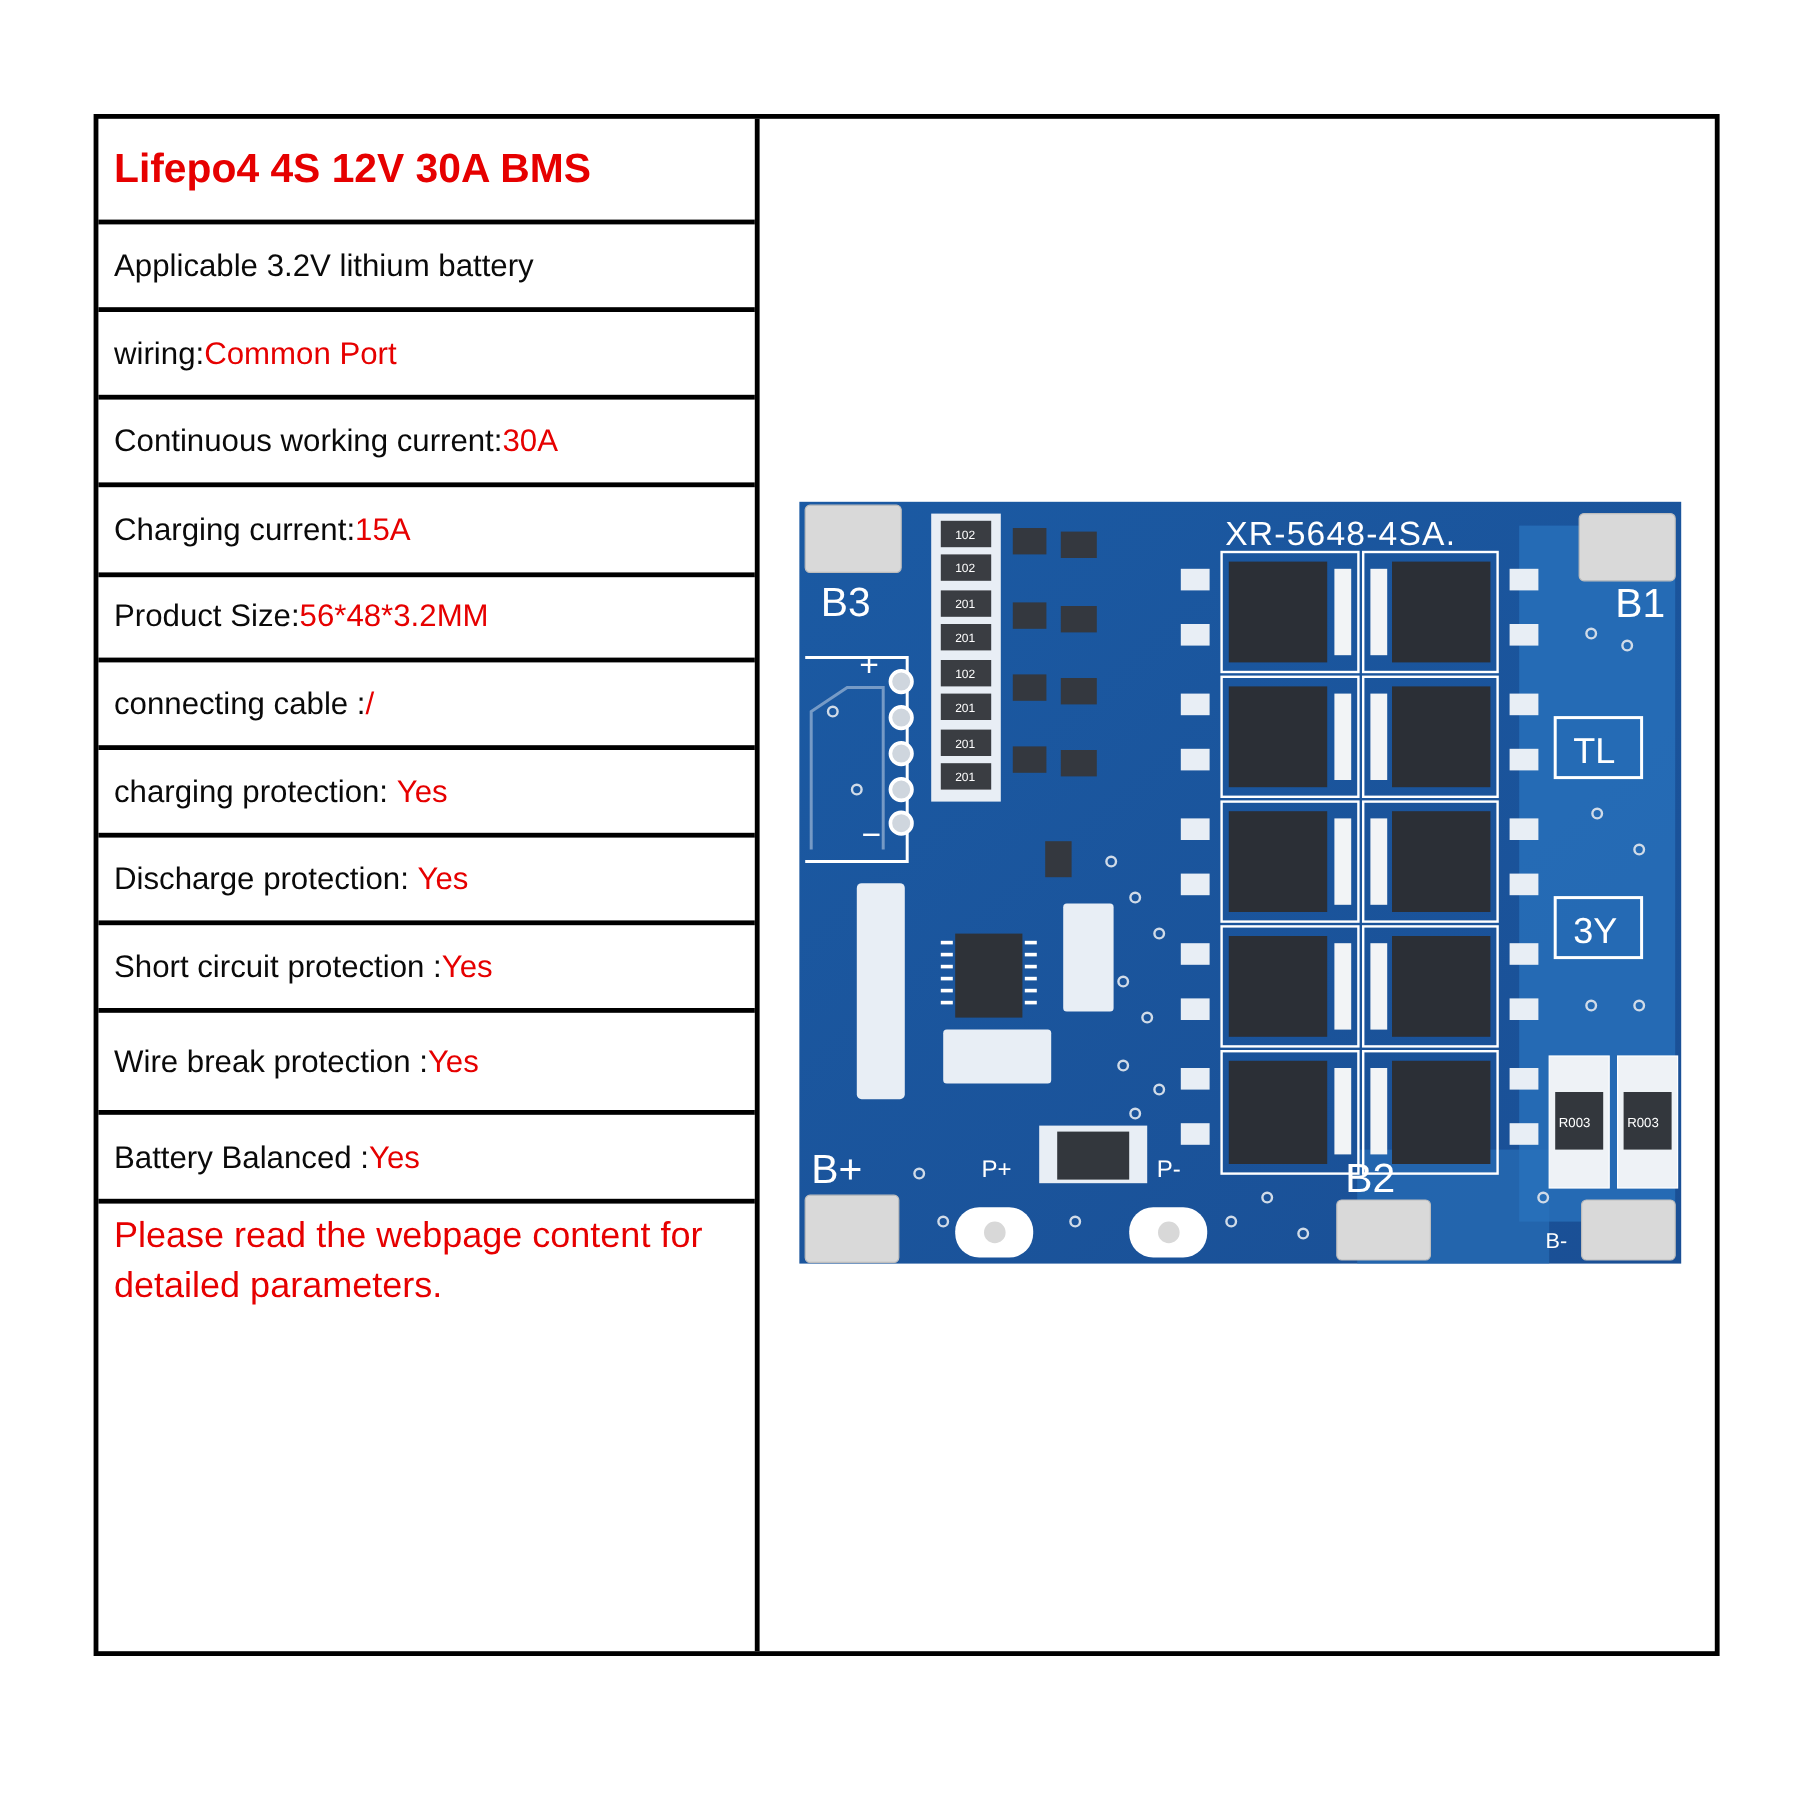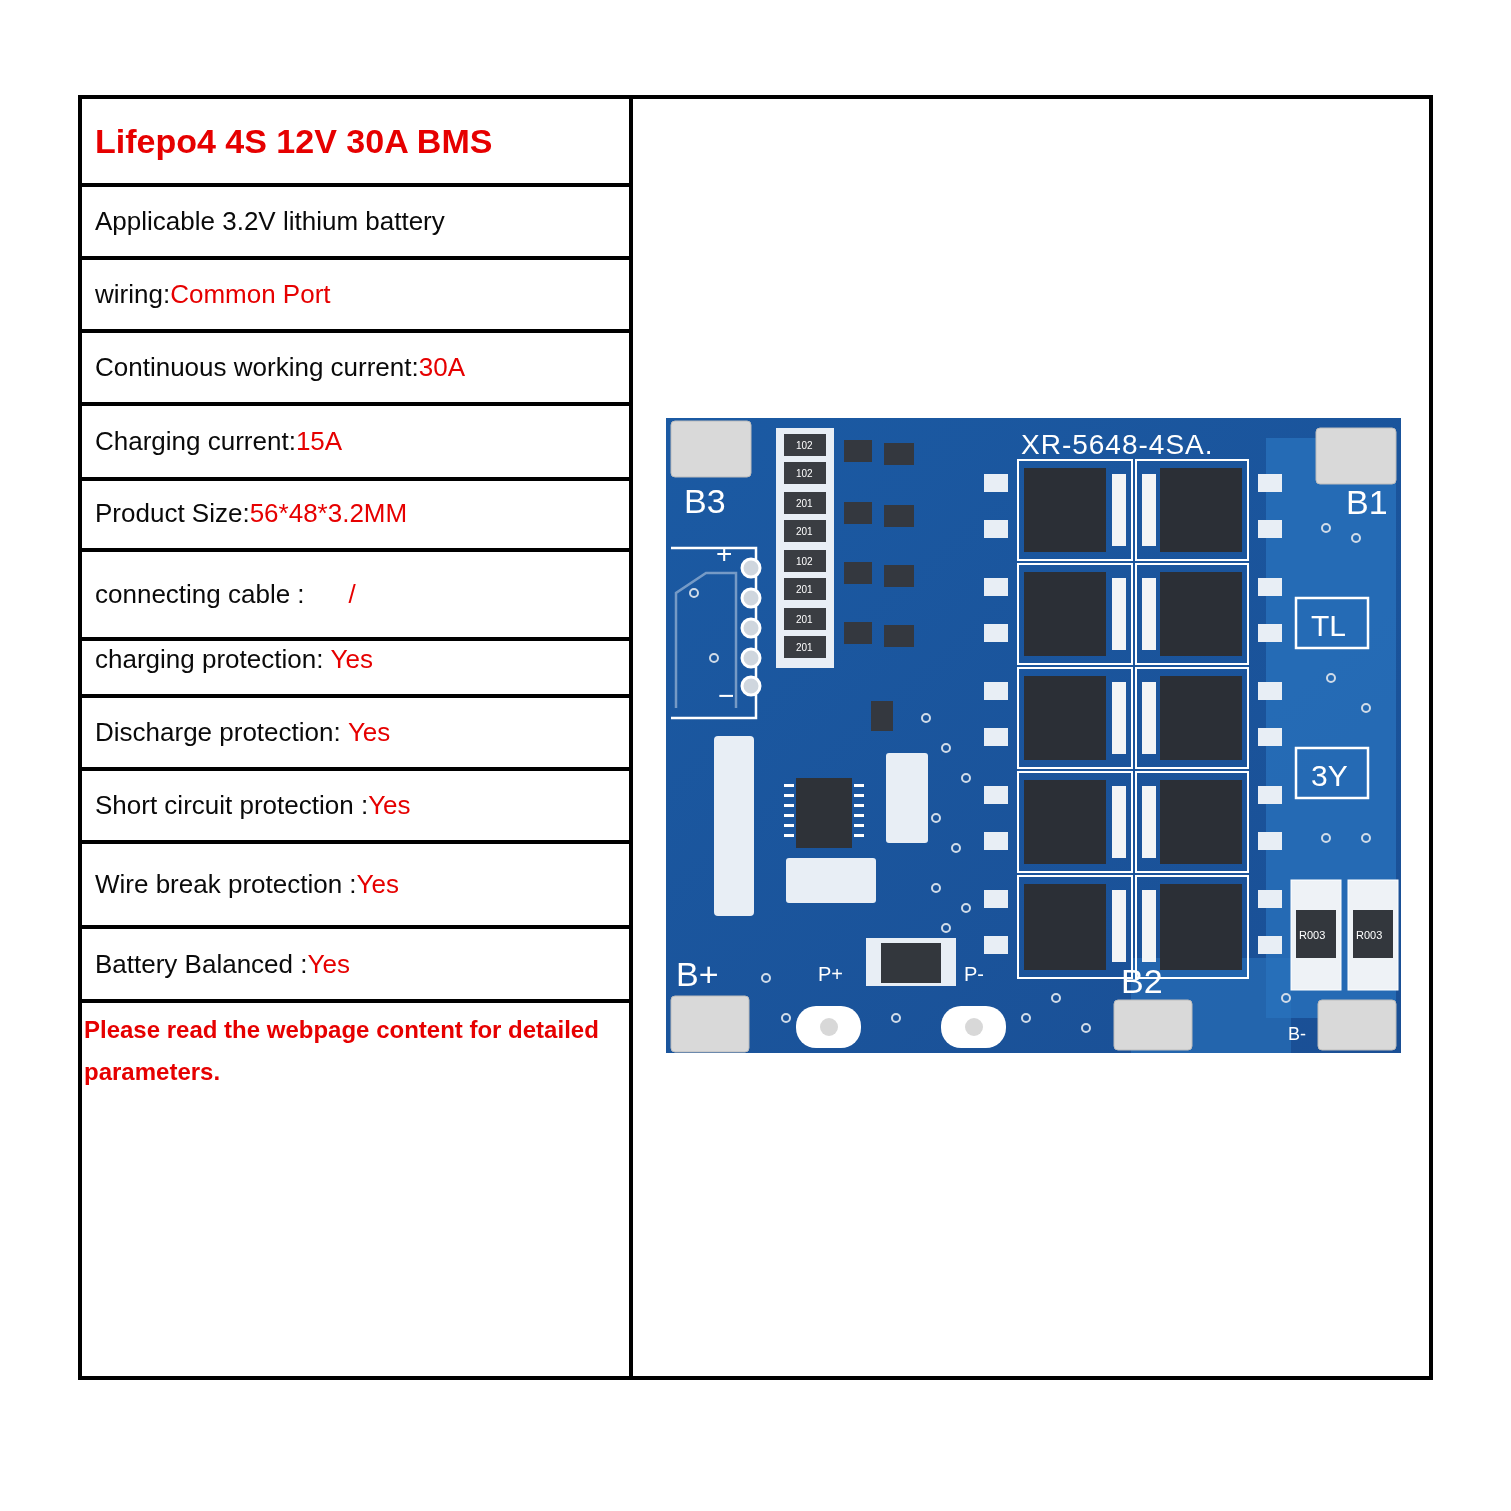--- a/index.html
+++ b/index.html
@@ -15,21 +15,21 @@
   }
   .row {
     position: absolute; left: 0; width: 547px; box-sizing: border-box;
     border-bottom: 4px solid #000; display: flex; align-items: center;
     padding-left: 13px; font-size: 26px; color: #0a0a0a; white-space: nowrap;
   }
   .row.title { font-size: 34px; font-weight: bold; color: #e60000; }
   .row .val { color: #e60000; }
   .note {
     position: absolute; left: 0; top: 904px; width: 547px; box-sizing: border-box;
-    padding: 6px 13px 0 2px; font-size: 24px; font-weight: bold; color: #e60000;
+    padding: 6px 13px 0 13px; font-size: 30px; font-weight: normal; color: #e60000;
     line-height: 42px;
   }
   .right-col { position: absolute; left: 551px; top: 0; right: 0; bottom: 0; }
   .pcb { position: absolute; left: 33px; top: 319px; width: 740px; height: 640px; }
   .pcb svg { width: 100%; height: 100%; display: block; }
 </style>
 </head>
 <body>
 
 <div class="spec-table">
@@ -48,21 +48,21 @@
         <span class="val">30A</span>
     </div>
     <div class="row" style="top:307px;height:75px;">
       <span>Charging current:</span>
         <span class="val">15A</span>
     </div>
     <div class="row" style="top:380px;height:73px;align-items:center;">
       <span>Product Size:</span>
         <span class="val">56*48*3.2MM</span>
     </div>
-    <div class="row" style="top:453px;height:89px;gap:44px;">
+    <div class="row" style="top:453px;height:73px;">
       <span>connecting cable :</span>
         <span class="val">/</span>
     </div>
     <div class="row" style="top:526px;height:73px;">
       <span style="white-space:pre">charging protection: </span>
         <span class="val">Yes</span>
     </div>
     <div class="row" style="top:599px;height:73px;">
       <span style="white-space:pre">Discharge protection: </span>
         <span class="val">Yes</span>

